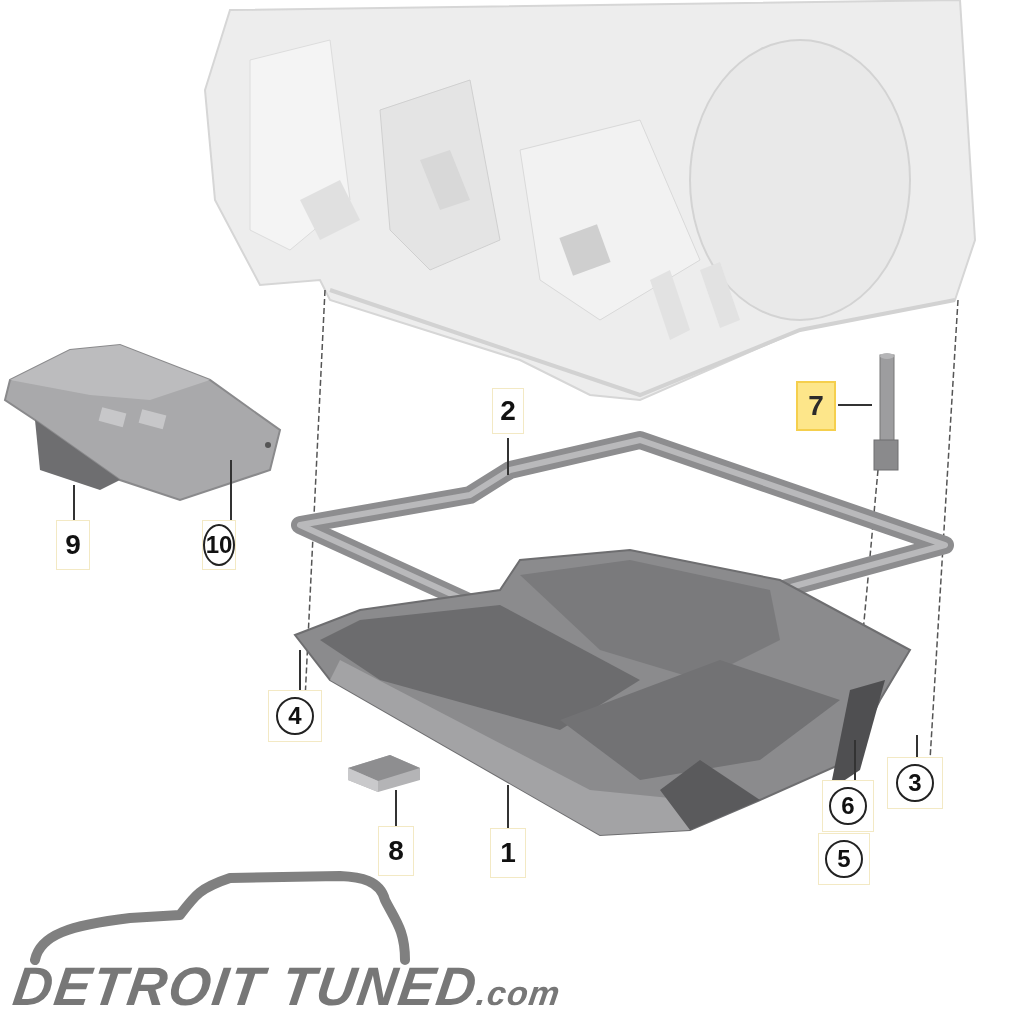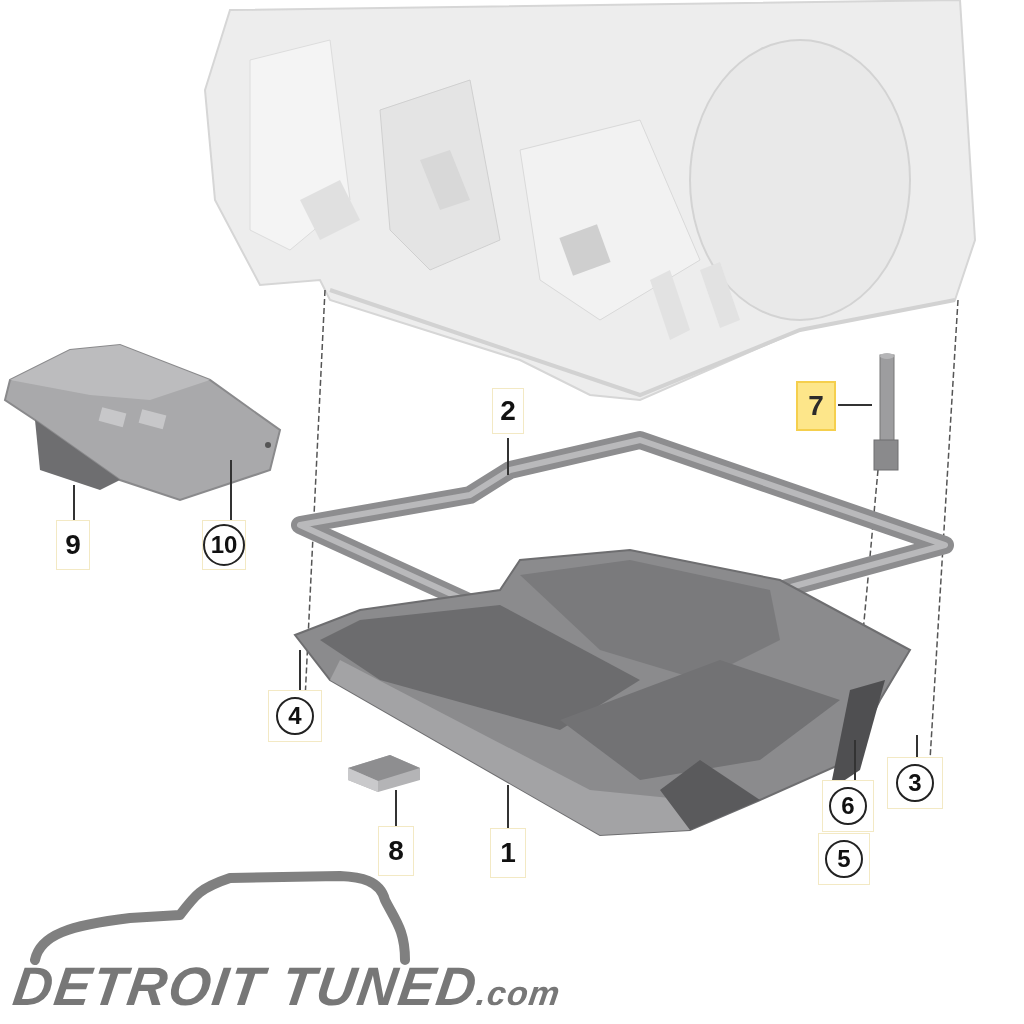--- a/index.html
+++ b/index.html
@@ -98,21 +98,21 @@
 
   <div class="callout plain" style="left:492px;top:388px;width:32px;height:46px;">
       <span>2</span>
     </div>
   <div class="callout highlight" style="left:796px;top:381px;width:40px;height:50px;">
       <span>7</span>
     </div>
   <div class="callout plain" style="left:56px;top:520px;width:34px;height:50px;">
       <span>9</span>
     </div>
-  <div class="callout circled wide" style="left:202px;top:520px;width:44px;height:50px;">
+  <div class="callout circled wide" style="left:202px;top:520px;width:34px;height:50px;">
       <span>10</span>
     </div>
   <div class="callout circled" style="left:268px;top:690px;width:54px;height:52px;">
       <span>4</span>
     </div>
   <div class="callout circled" style="left:887px;top:757px;width:56px;height:52px;">
       <span>3</span>
     </div>
   <div class="callout circled" style="left:822px;top:780px;width:52px;height:52px;">
       <span>6</span>

